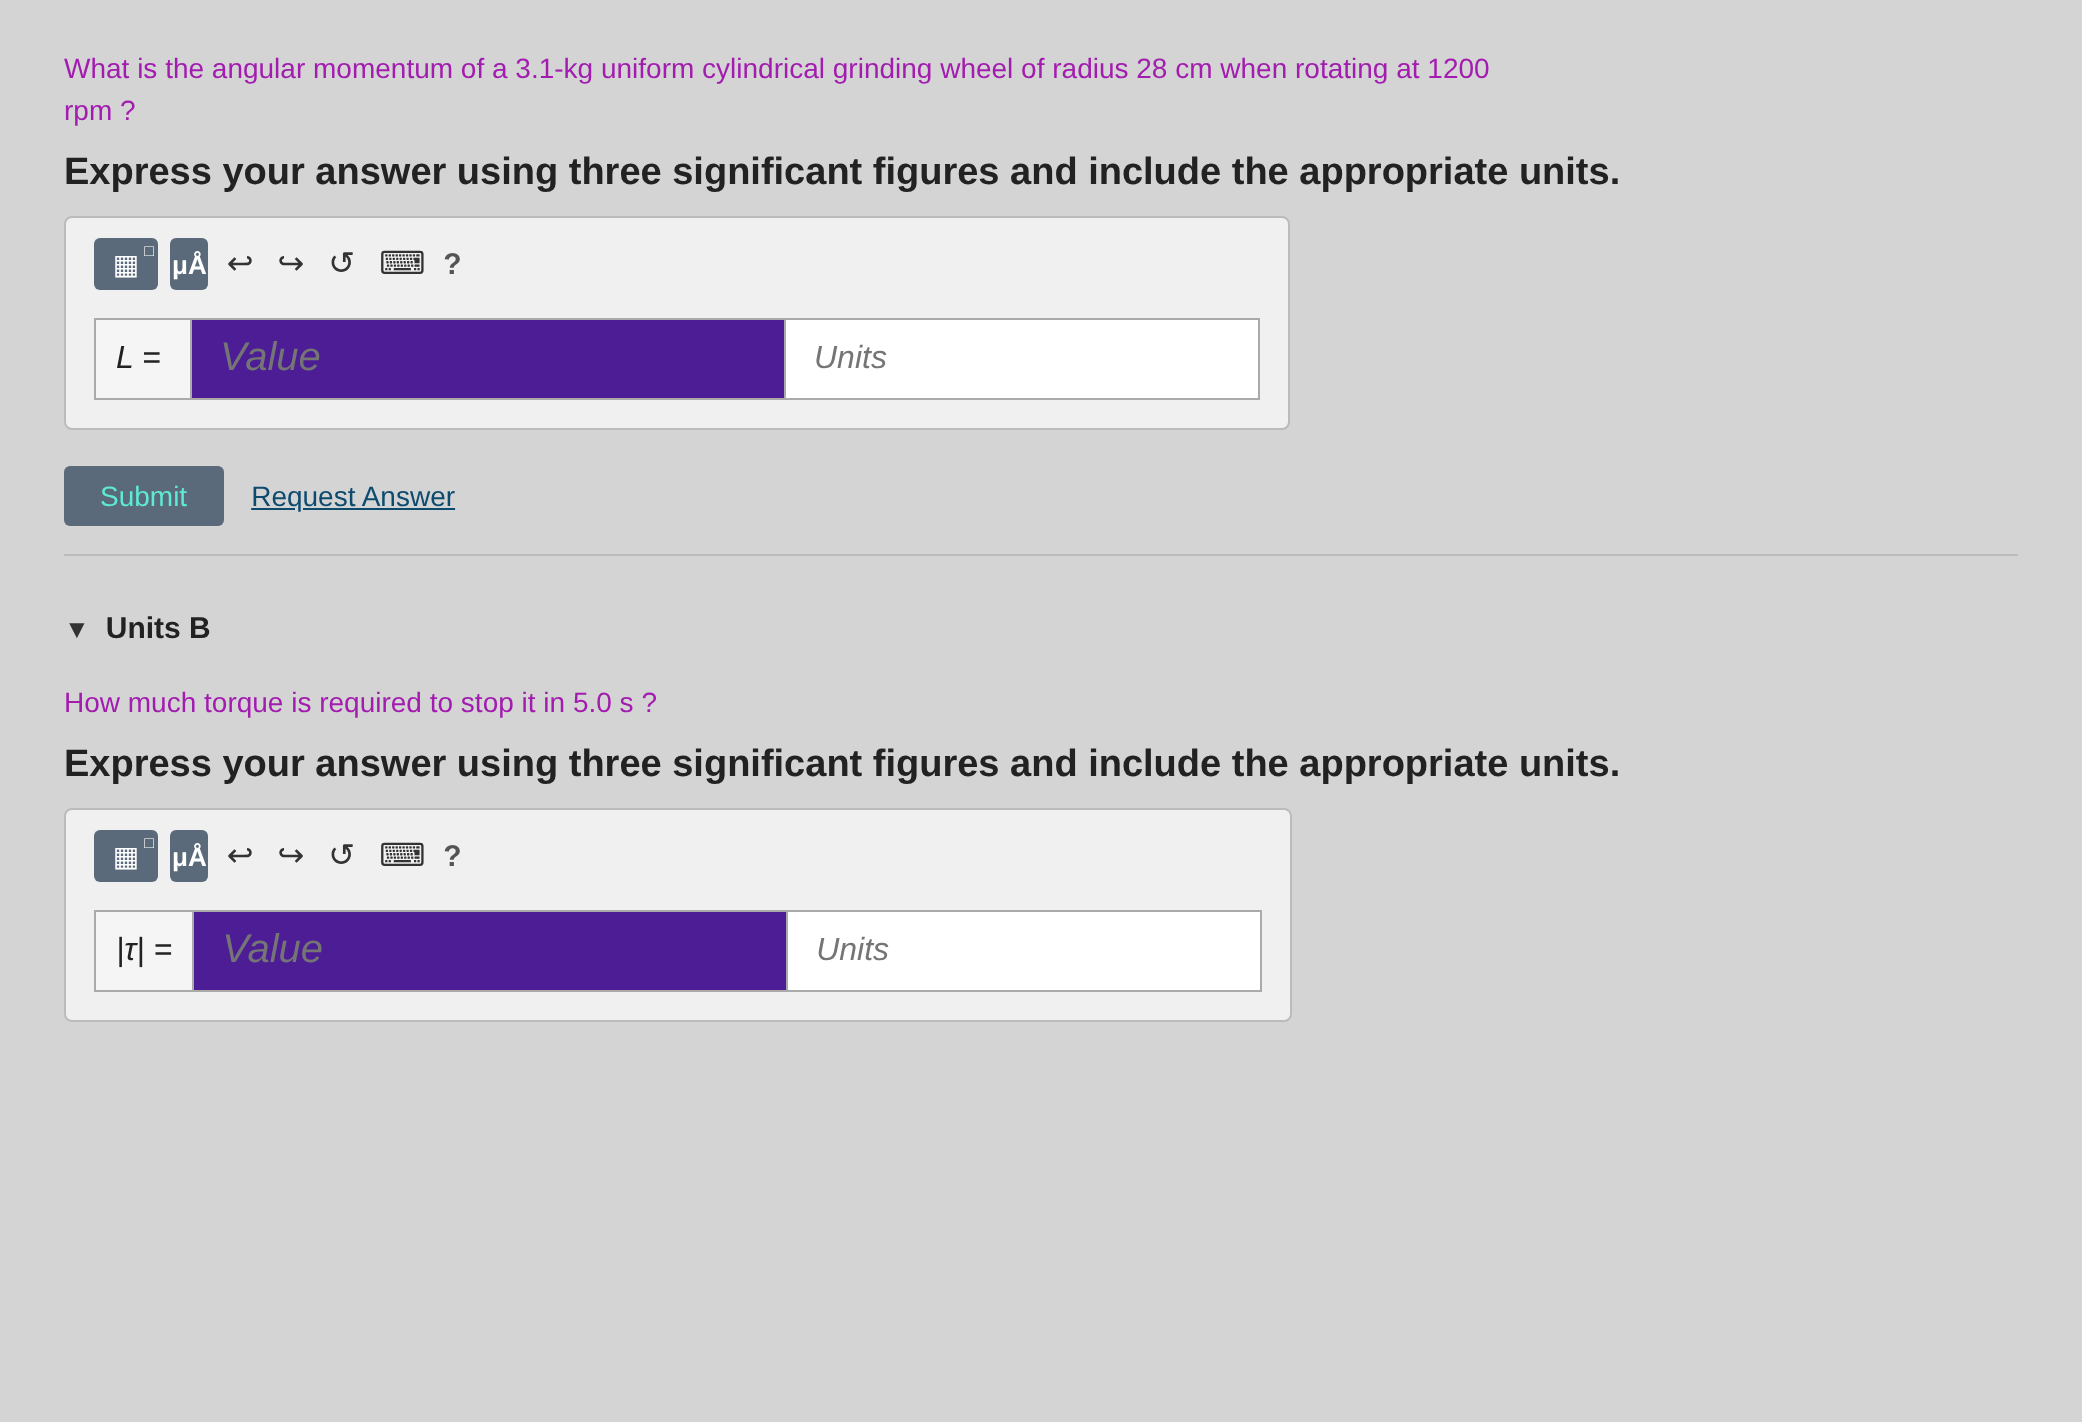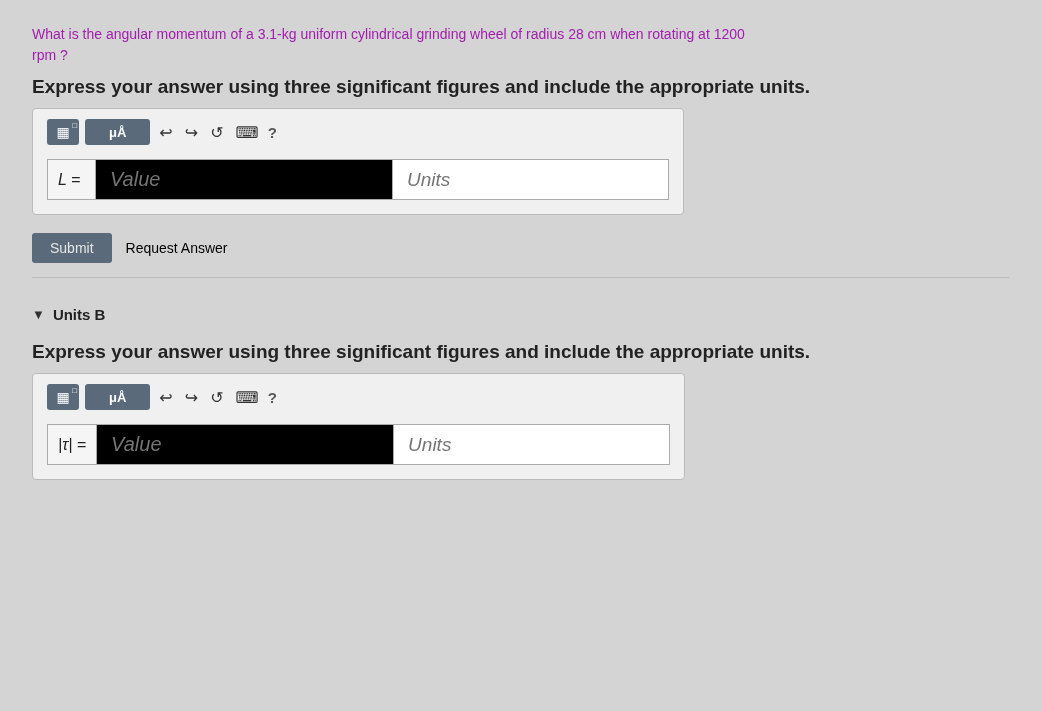--- a/index.html
+++ b/index.html
@@ -58,21 +58,21 @@
       position: absolute;
       top: 2px;
       right: 2px;
       font-size: 8px;
       color: white;
     }
     .toolbar-mu {
       background: #5a6a7a;
       color: white;
       font-size: 13px;
-      padding: 3px 24px;
+      padding: 3px 1px;
       border-radius: 3px;
       font-weight: bold;
       cursor: pointer;
       height: 26px;
       display: flex;
       align-items: center;
     }
     .toolbar-btn {
       background: none;
       border: none;
@@ -104,46 +104,47 @@
       min-width: 48px;
     }
     .value-input {
       flex: 1;
       border: none;
       outline: none;
       font-size: 20px;
       font-style: italic;
       color: #888;
       padding: 8px 14px;
-      background: #000000;
+      background: #4c1d95;
       border-right: 1px solid #aaa;
     }
     .units-input {
       flex: 0 0 160px;
       border: none;
       outline: none;
-      font-size: 19px;
+      font-size: 16px;
       font-style: italic;
       color: #888;
       padding: 8px 14px;
       background: white;
     }
     .submit-btn {
       background: #5a6a7a;
-      color: #e5e5e5;
+      color: #5eead4;
       border: none;
       border-radius: 3px;
       padding: 7px 18px;
       font-size: 14px;
       cursor: pointer;
       margin-right: 14px;
     }
     .request-link {
-      color: #000000;
+      color: #0c4a6e;
       font-size: 14px;
+      text-decoration: underline;
       cursor: pointer;
       background: none;
       border: none;
     }
     .action-row {
       display: flex;
       align-items: center;
       margin-top: 4px;
     }
     .part-b-section {
@@ -207,20 +208,21 @@
 
 <hr class="divider">
 
 
 <div class="part-b-section">
   <div class="part-b-header">
     <span class="chevron-icon">▼</span>
     <span>Units B</span>
   </div>
 
+  <p class="question-text">How much torque is required to stop it in 5.0 s ?</p>
   <p class="express-text">Express your answer using three significant figures and include the appropriate units.</p>
 
   <div class="answer-box">
     <div class="toolbar">
       <div class="toolbar-icon-block">
         <span style="font-size:14px;">▦</span>
           <span class="superscript">□</span>
       </div>
       <div class="toolbar-mu">μÅ</div>
       <button class="toolbar-btn">↩</button>

